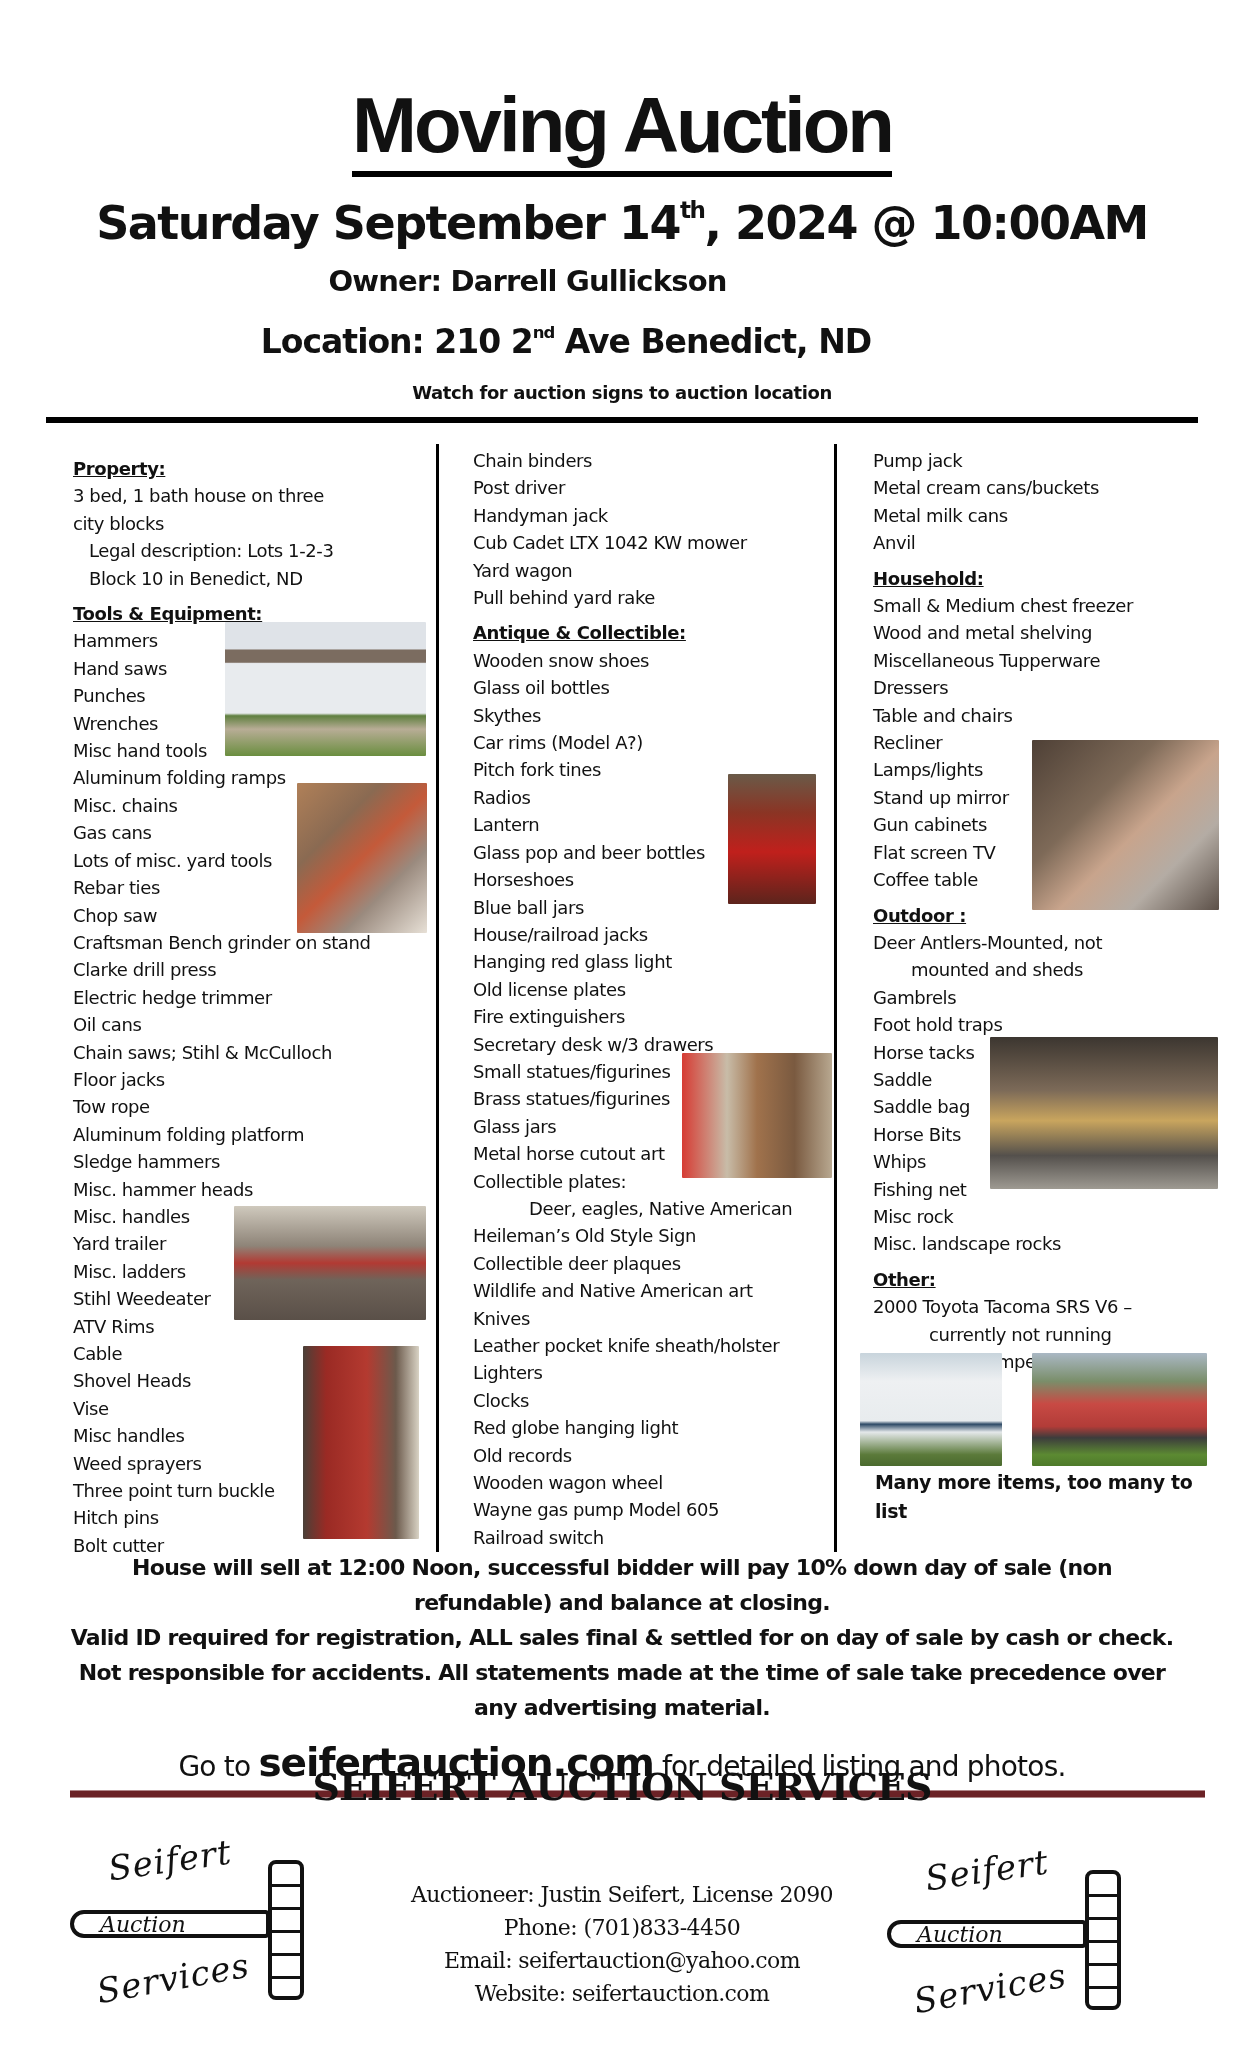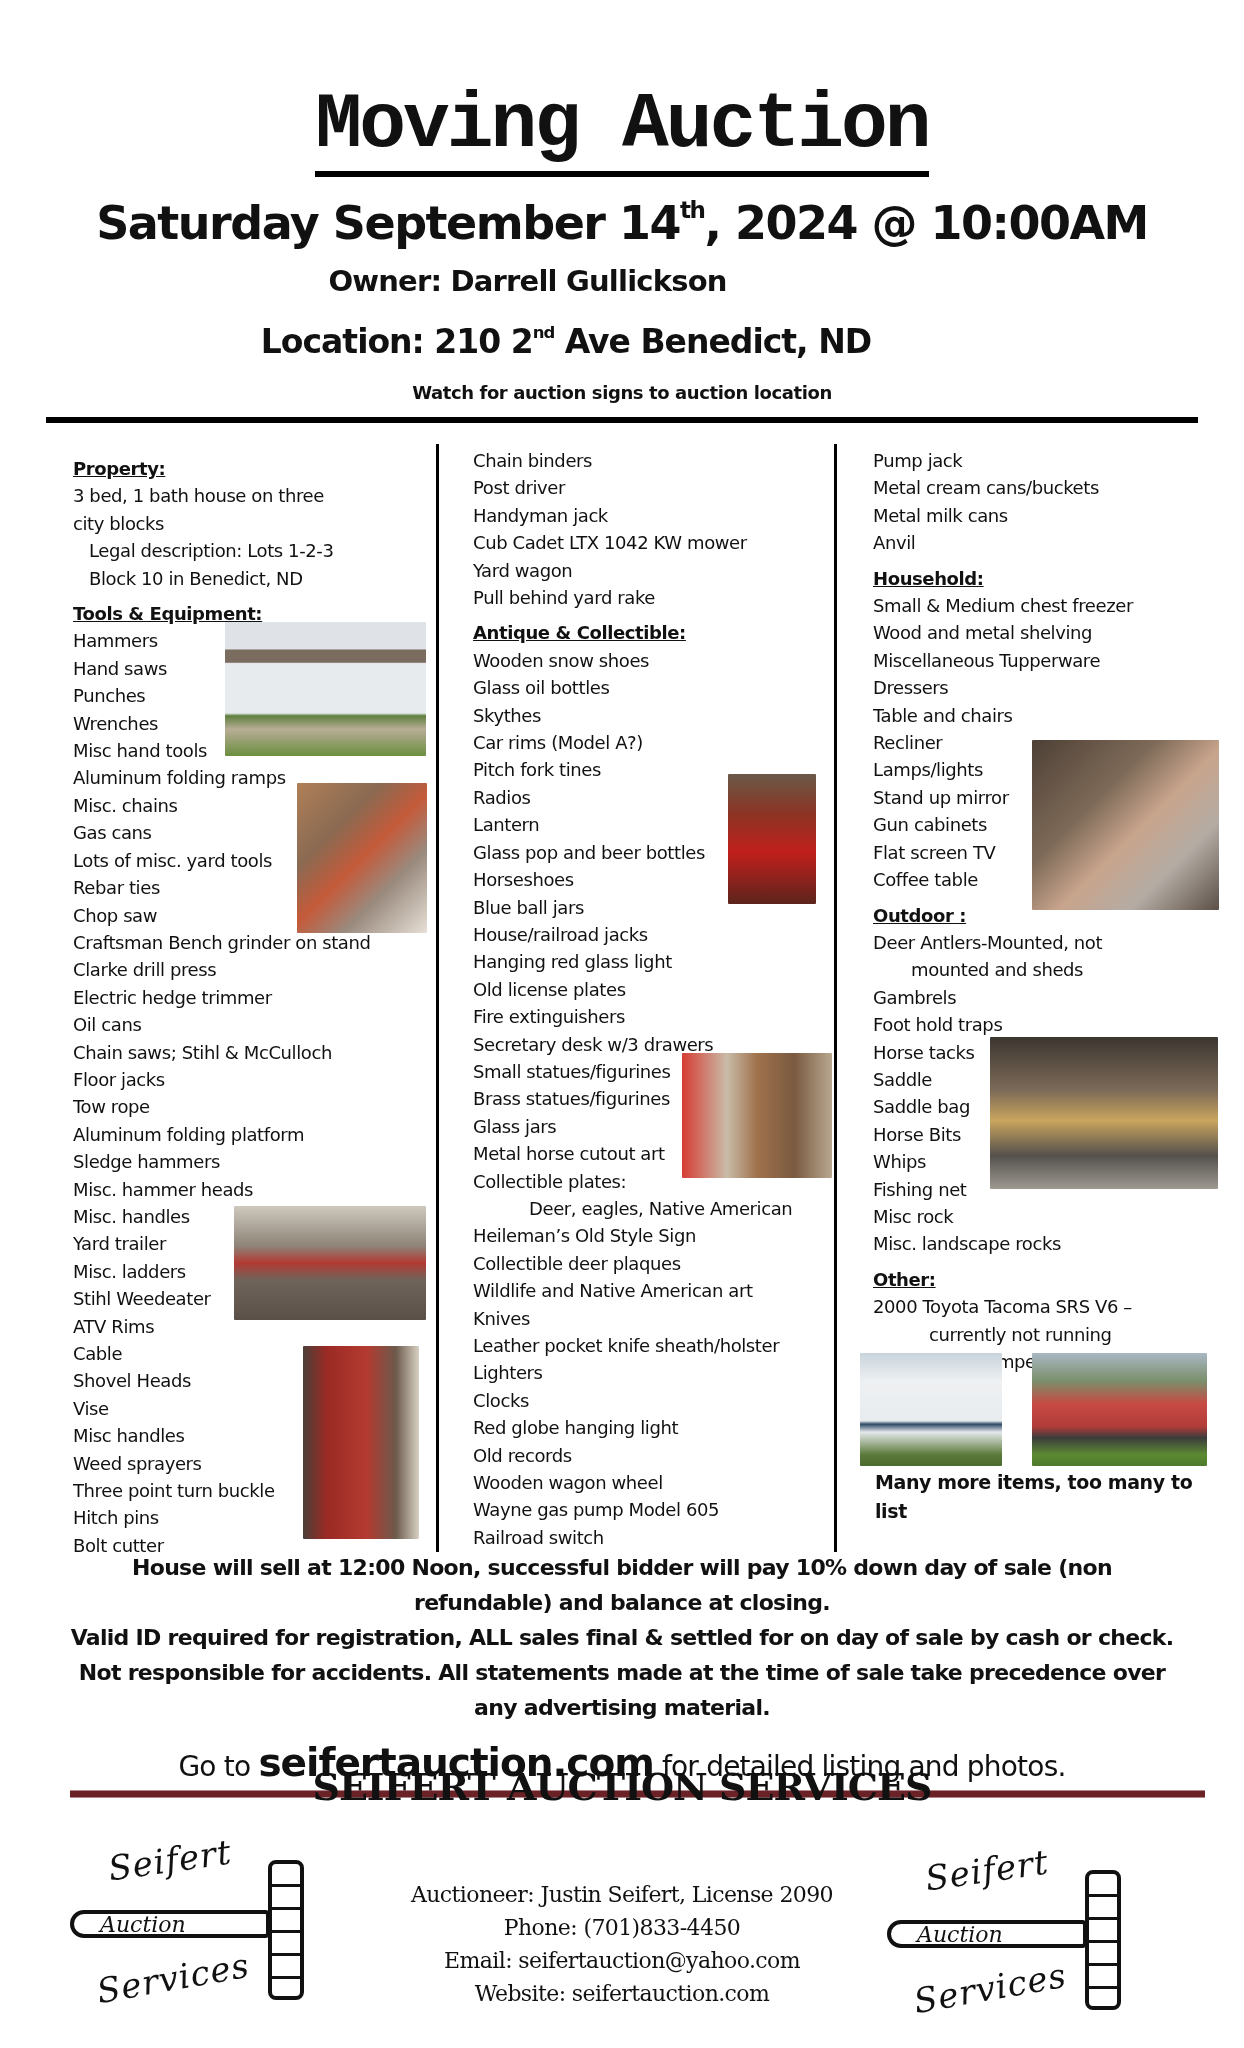--- a/index.html
+++ b/index.html
@@ -1,21 +1,21 @@
 <!DOCTYPE html>
 <html><head>
   <meta charset="utf-8">
   <style>
     * { box-sizing: border-box; margin: 0; padding: 0; }
     html, body { width: 1244px; height: 2048px; background: #ffffff; overflow: hidden; }
     body { position: relative; font-family: "DejaVu Sans", sans-serif; color: #111; }
 
     .title {
       position: absolute; top: 80px; left: 0; width: 1244px; text-align: center;
-      font-family: Liberation Mono, monospace; font-weight: bold; font-size: 78px;
+      font-family: Liberation Sans, sans-serif; font-weight: bold; font-size: 78px;
       letter-spacing: -3px; line-height: 90px;
     }
     .title span { border-bottom: 6px solid #000; padding-bottom: 2px; }
     .date {
       position: absolute; top: 196px; left: 0; width: 1244px; text-align: center;
       font-weight: bold; font-size: 46px; letter-spacing: -1.5px;
     }
     .date sup, .loc sup { font-size: 0.5em; vertical-align: 0.9em; }
     .owner {
       position: absolute; top: 264px; left: 0; width: 1055px; text-align: center;

